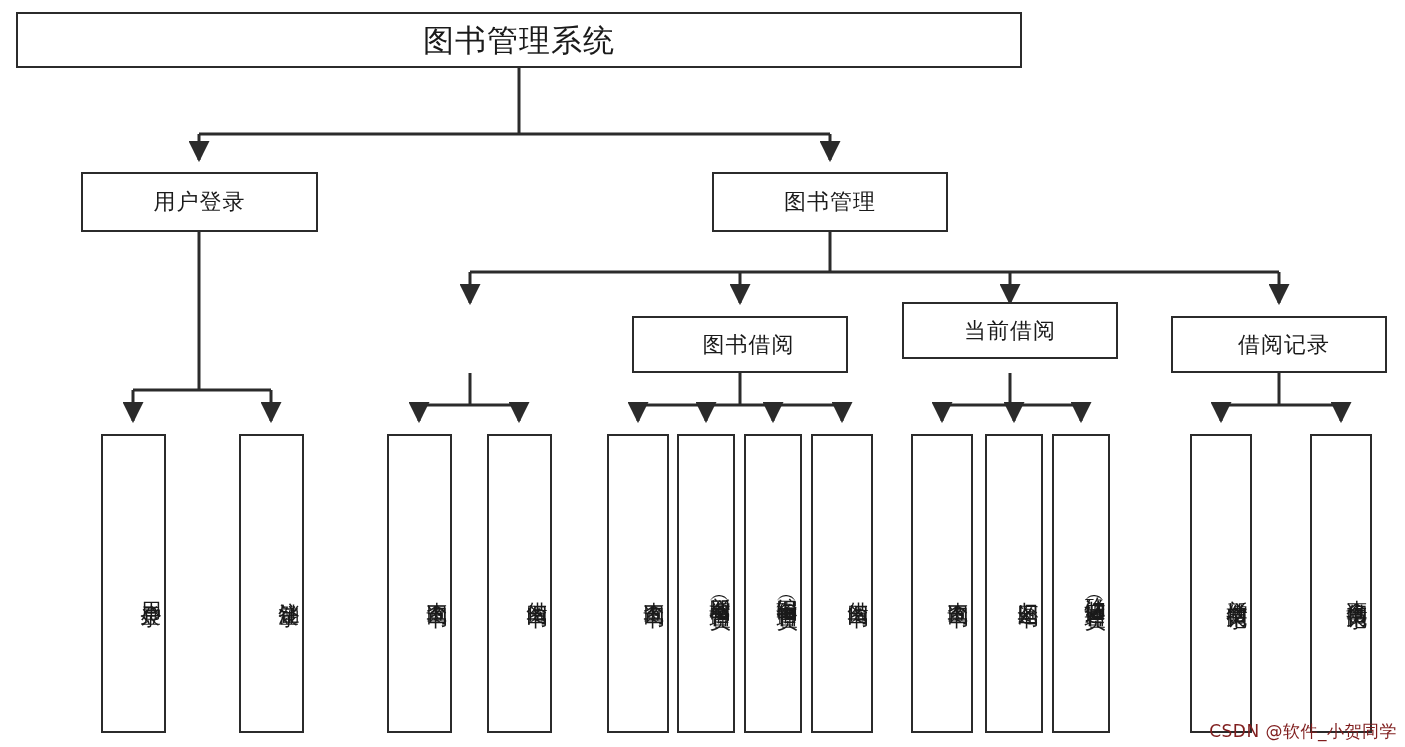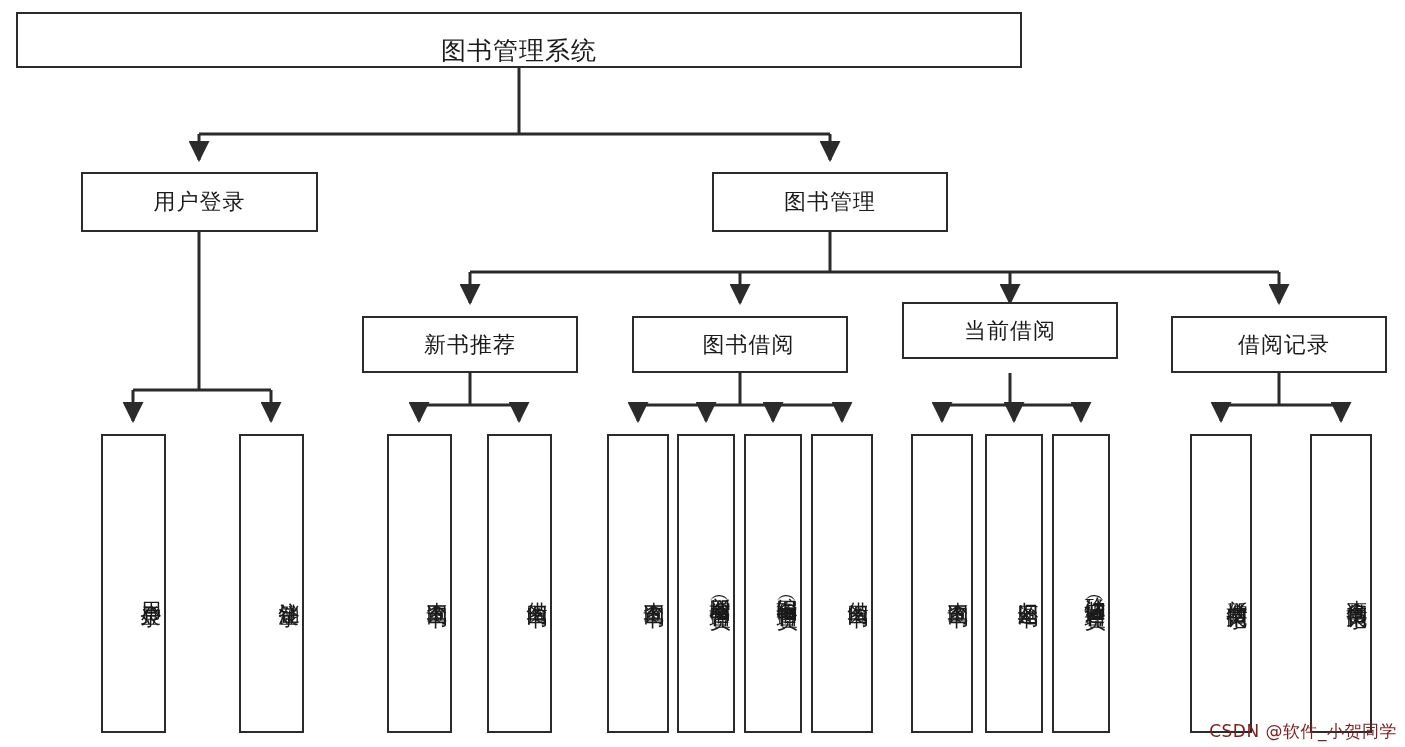--- a/index.html
+++ b/index.html
@@ -27,22 +27,21 @@
     justify-content: center;
     color: #1a1a1a;
     line-height: 1.25;
   }
   .node.horiz {
     font-size: 22px;
     letter-spacing: 1px;
     white-space: nowrap;
   }
   .node.root {
-    font-size: 25px;
-    align-items: flex-end;
+    font-size: 31px;
   }
   .node.vert {
     writing-mode: vertical-rl;
     text-orientation: upright;
     font-size: 21px;
     letter-spacing: 2px;
     align-items: flex-start;
     justify-content: center;
     padding-top: 10px;
   }
@@ -128,23 +127,20 @@
     <span>图书管理系统</span>
   </div>
 
   <div class="node horiz" style="left:81px; top:172px; width:237px; height:60px;">
     <span>用户登录</span>
   </div>
   <div class="node horiz" style="left:712px; top:172px; width:236px; height:60px;">
     <span>图书管理</span>
   </div>
 
-  <div class="node horiz" style="left:362px; top:316px; width:216px; height:57px;">
-    <span>新书推荐</span>
-  </div>
   <div class="node horiz" style="left:632px; top:316px; width:216px; height:57px;padding-left:17px;">
     <span>图书借阅</span>
   </div>
   <div class="node horiz" style="left:902px; top:302px; width:216px; height:57px;">
     <span>当前借阅</span>
   </div>
   <div class="node horiz" style="left:1171px; top:316px; width:216px; height:57px;padding-left:10px;">
     <span>借阅记录</span>
   </div>
 

